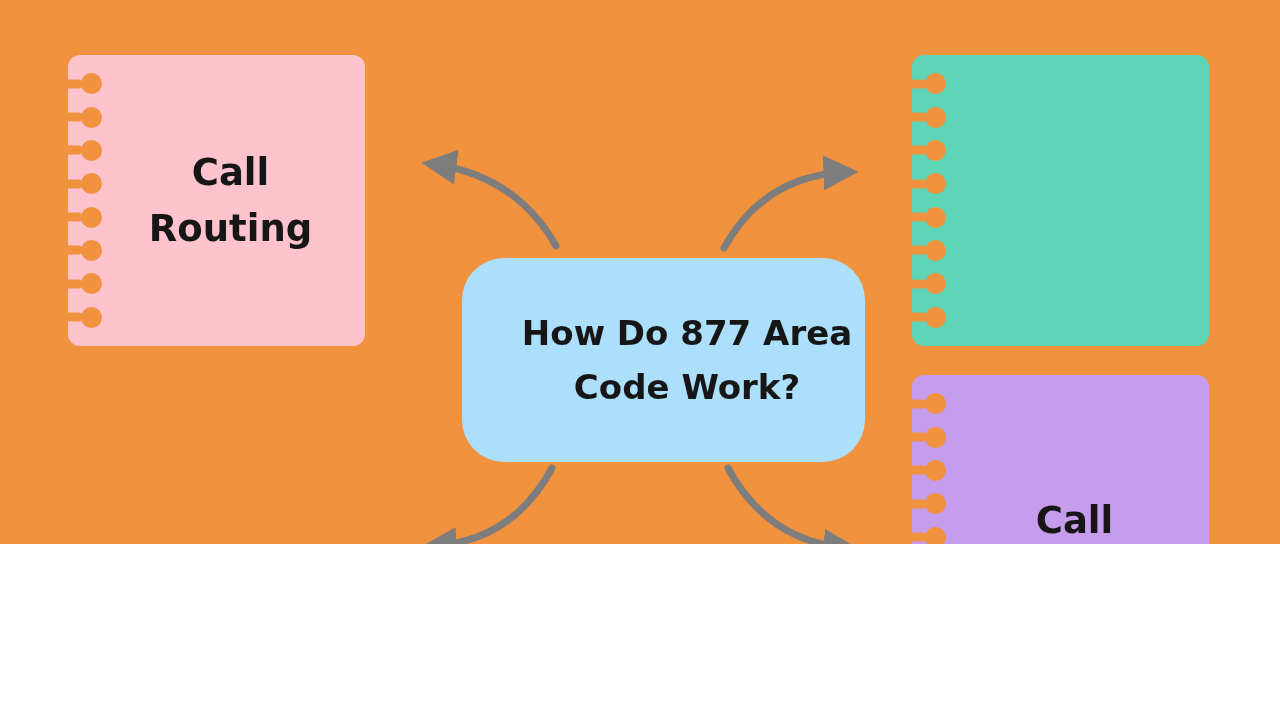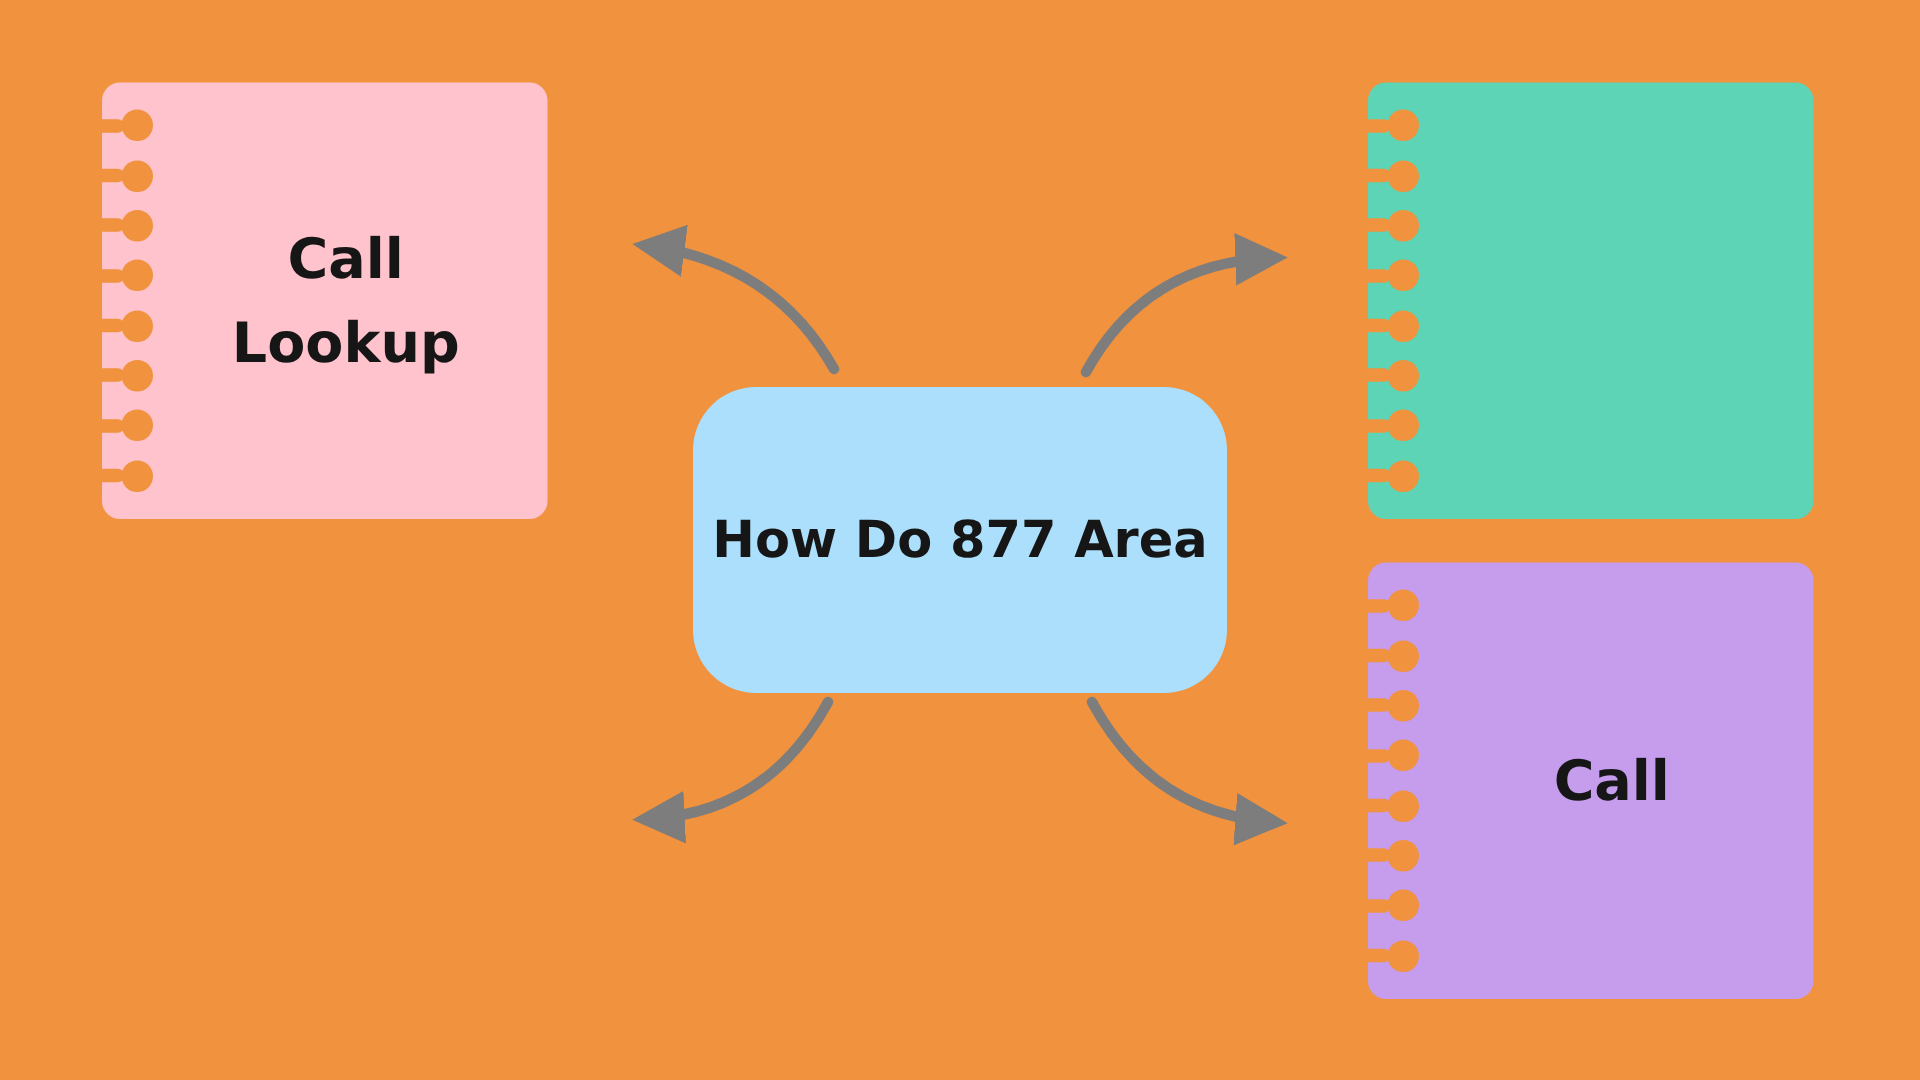--- a/index.html
+++ b/index.html
@@ -1,18 +1,18 @@
 <!DOCTYPE html>
 <html><head>
 <meta charset="utf-8">
 <style>
   html,body{margin:0;padding:0;}
   .canvas{
     position:relative;
-    width:1280px;height:720px;
+    width:1280px;height:544px;
     overflow:hidden;
     font-family:"DejaVu Sans","Liberation Sans",sans-serif;
   }
   .arrows{
     position:absolute;left:0;top:0;width:1280px;height:720px;
     pointer-events:none;
   }
   .arrows path.conn{
     fill:none;
     stroke-width:7;
@@ -94,21 +94,21 @@
         <span class="ring" style="background: rgb(240, 146, 62);"></span>
         <span class="ring" style="background: rgb(240, 146, 62);"></span>
         <span class="ring" style="background: rgb(240, 146, 62);"></span>
         <span class="ring" style="background: rgb(240, 146, 62);"></span>
         <span class="ring" style="background: rgb(240, 146, 62);"></span>
         <span class="ring" style="background: rgb(240, 146, 62);"></span>
         <span class="ring" style="background: rgb(240, 146, 62);"></span>
       </div>
     <div class="label">
       <span>Call</span>
-      <span>Lookup</span>
+      <span>Routing</span>
     </div>
   </div>
 
   <div class="card tr" style="background-color: rgb(93, 212, 181);">
     <div class="rings">
         <span class="ring" style="background: rgb(240, 146, 62);"></span>
         <span class="ring" style="background: rgb(240, 146, 62);"></span>
         <span class="ring" style="background: rgb(240, 146, 62);"></span>
         <span class="ring" style="background: rgb(240, 146, 62);"></span>
         <span class="ring" style="background: rgb(240, 146, 62);"></span>
@@ -130,19 +130,20 @@
         <span class="ring" style="background: rgb(240, 146, 62);"></span>
         <span class="ring" style="background: rgb(240, 146, 62);"></span>
         <span class="ring" style="background: rgb(240, 146, 62);"></span>
         <span class="ring" style="background: rgb(240, 146, 62);"></span>
       </div>
     <div class="label">
       <span>Call</span>
     </div>
   </div>
 
-  <div class="center-node" style="background-color: rgb(171, 223, 251);">
+  <div class="center-node" style="background-color: rgb(171, 223, 251); padding-left: 47px;">
     <div class="center-label">
       <span>How Do 877 Area</span>
+      <span>Code Work?</span>
     </div>
   </div>
 
 </div>
 
 </body></html>

